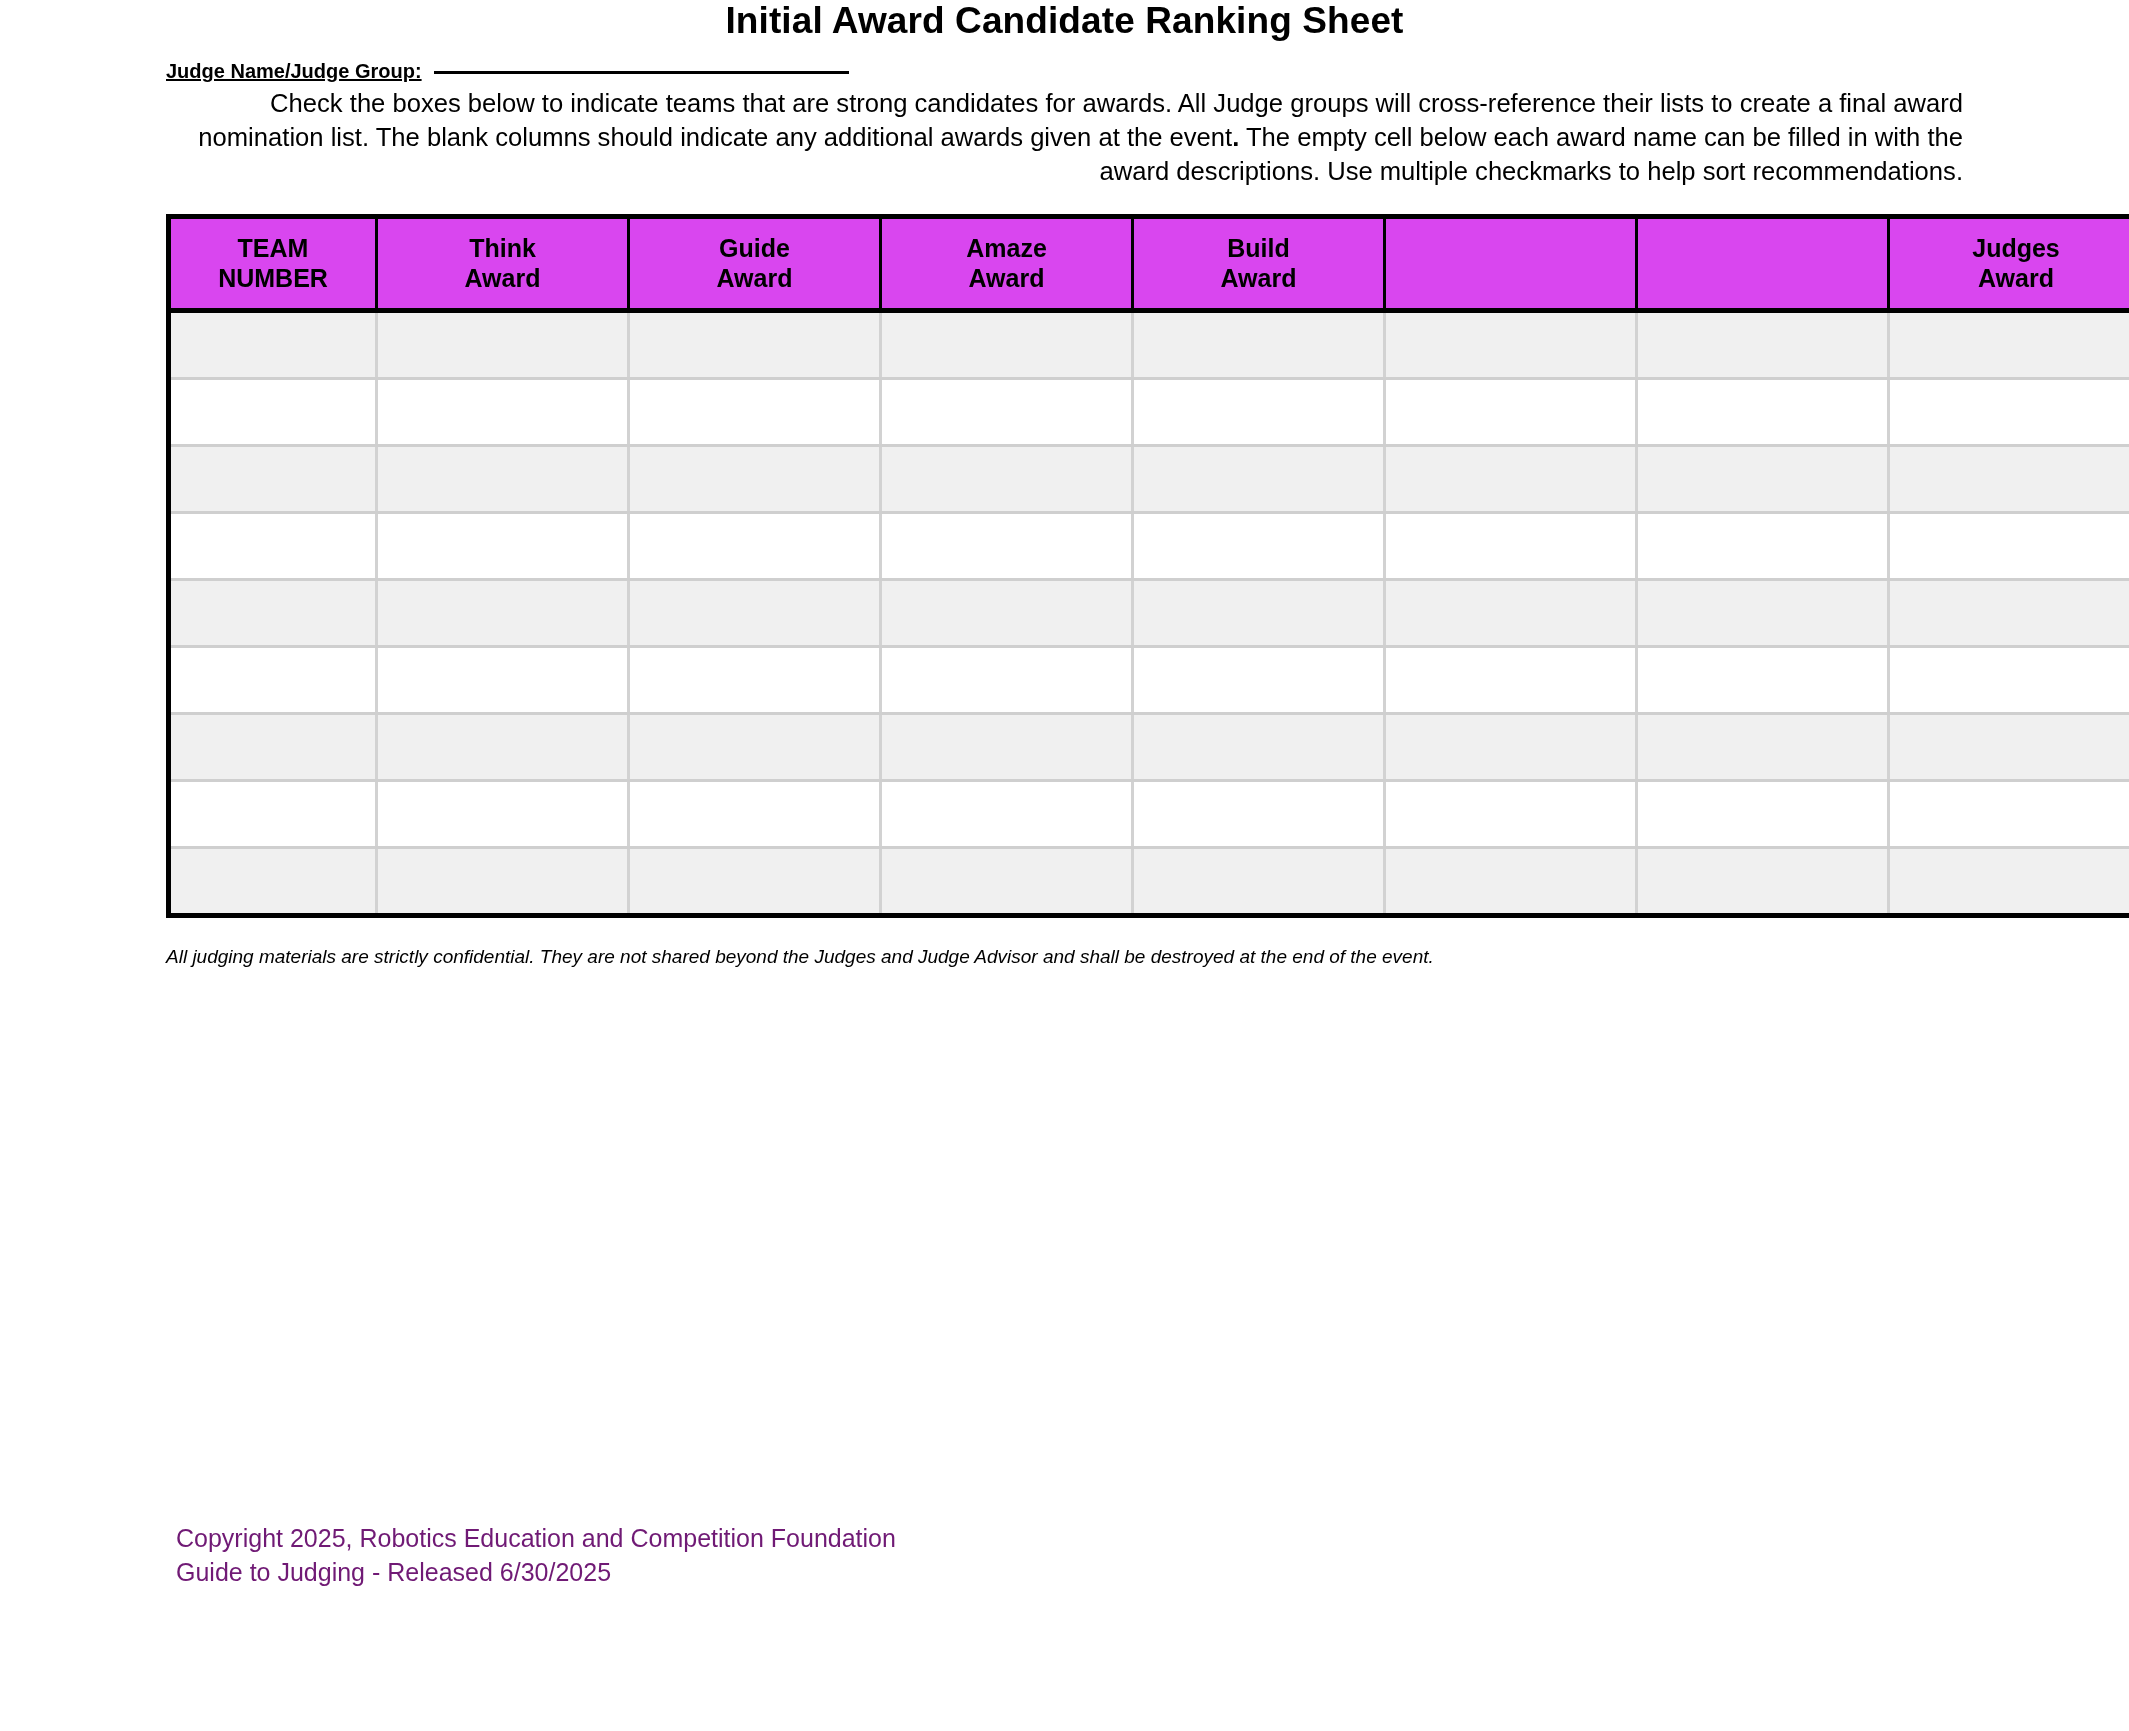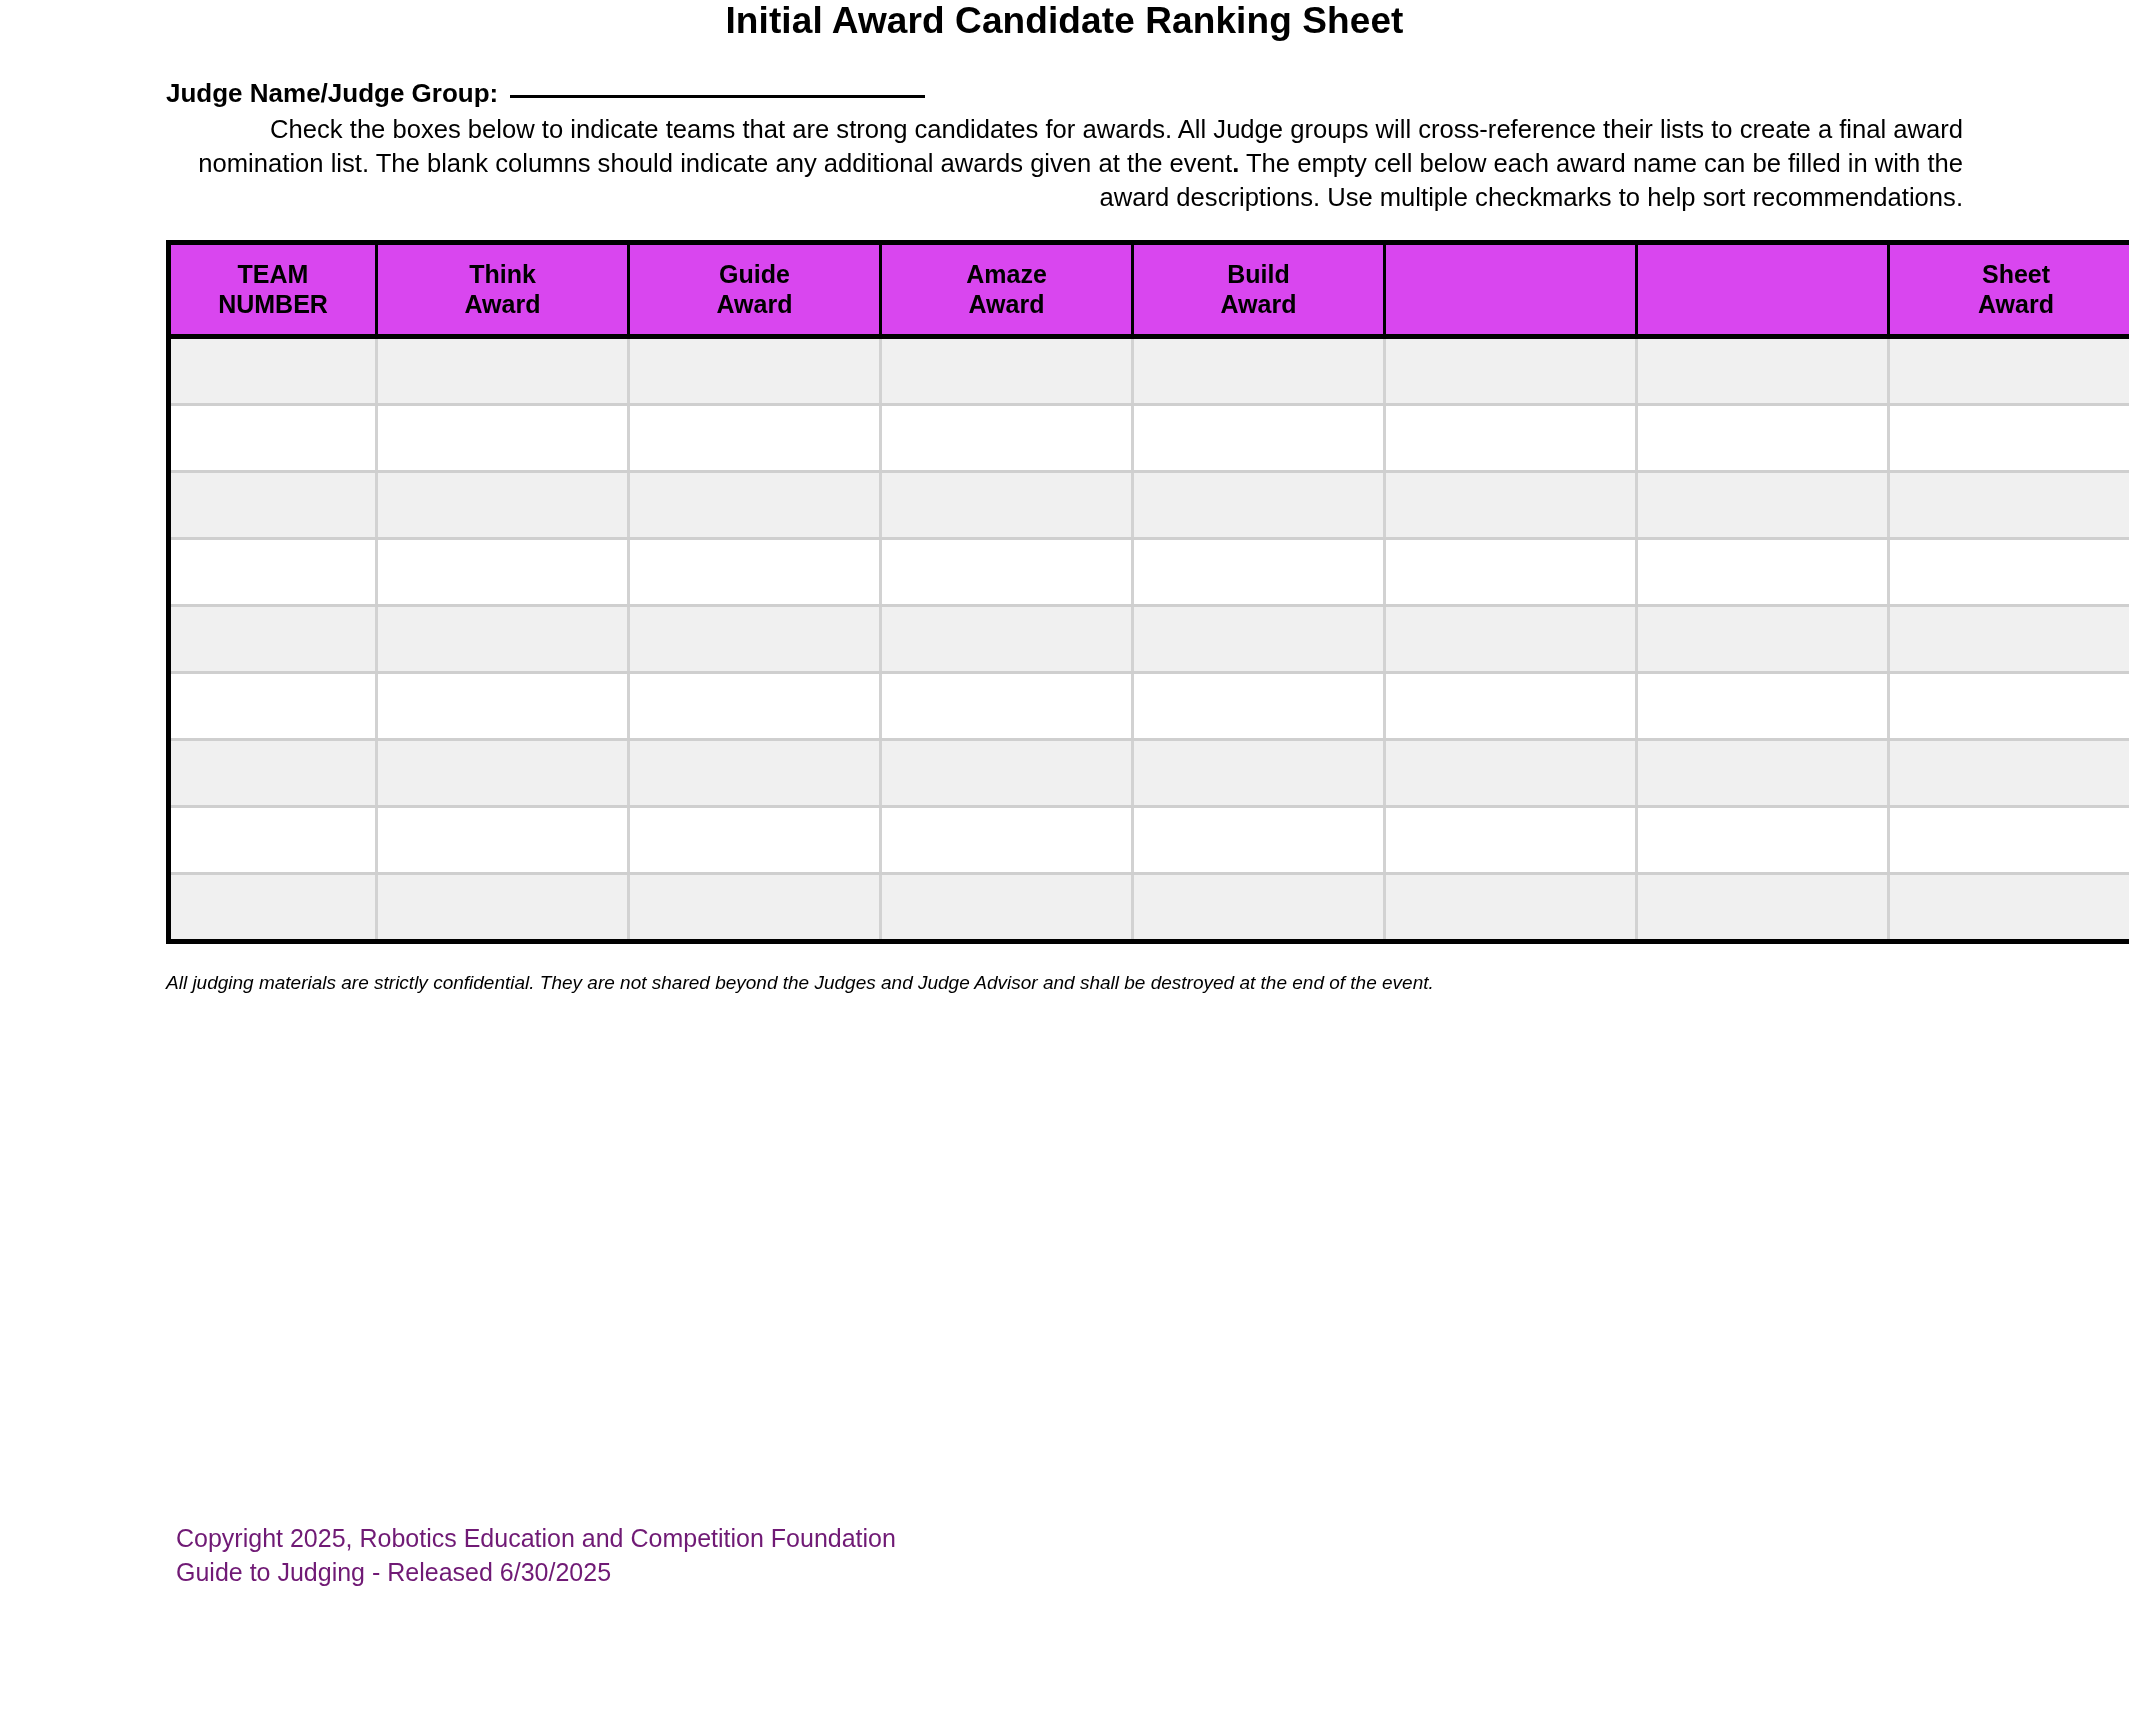--- a/index.html
+++ b/index.html
@@ -35,25 +35,26 @@
 
   
   .content {
     margin: 0 auto;
     width: 1797px;       
     box-sizing: border-box;
   }
 
   
   .judge-line {
-    margin-top: 34px;
-    font-size: 26px;
+    margin-top: 16px;
+    font-size: 20px;
     font-weight: bold;
     line-height: 1.28;
     white-space: nowrap;
+    text-decoration: underline;
   }
   .judge-line .blank-rule {
     display: inline-block;
     width: 415px;
     border-bottom: 3.7px solid #000;
     margin-left: 12px;
     vertical-align: 3.7px;
     height: 0.7px;
   }
 
@@ -178,21 +179,21 @@
           </th>
           <th>
             <span></span><br>
             <span></span>
           </th>
           <th>
             <span></span><br>
             <span></span>
           </th>
           <th>
-            <span>Sheet</span><br>
+            <span>Judges</span><br>
             <span>Award</span>
           </th>
         </tr>
       </thead>
       <tbody>
         <tr class="shaded">
           <td></td>
           <td></td>
           <td></td>
           <td></td>

